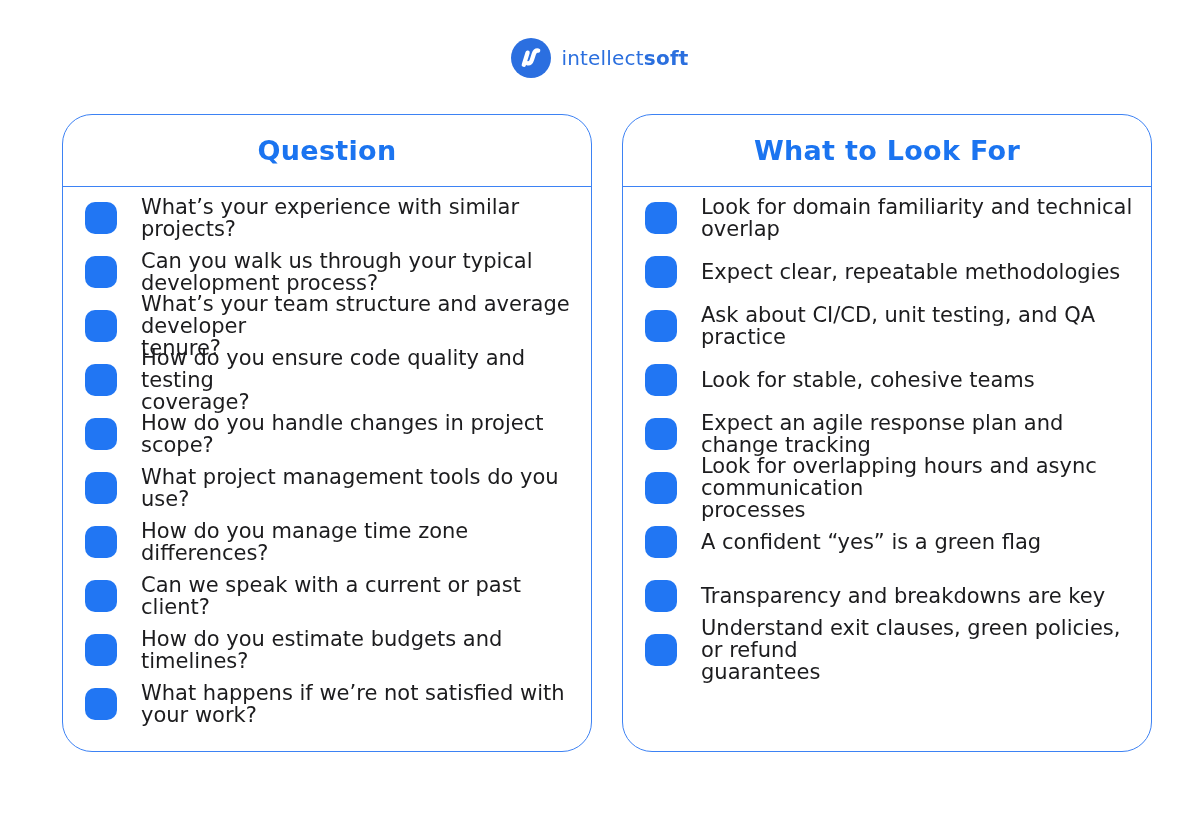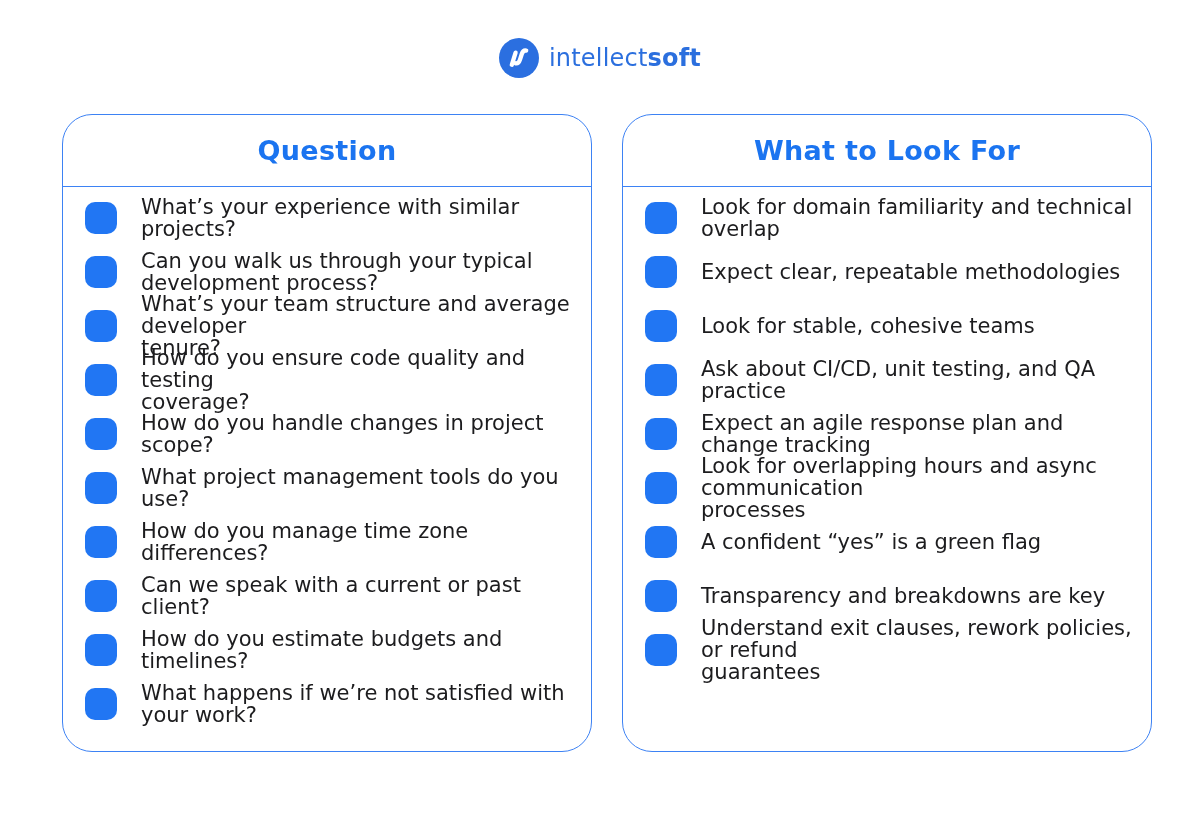--- a/index.html
+++ b/index.html
@@ -16,21 +16,21 @@
   .logo-bar {
     display: flex;
     justify-content: center;
     align-items: center;
     gap: 10px;
     padding-top: 38px;
     height: 40px;
   }
   .logo-mark { width: 40px; height: 40px; display: block; }
   .logo-text {
-    font-size: 24px;
+    font-size: 20px;
     color: #2b6fde;
     letter-spacing: 0.2px;
     line-height: 40px;
   }
   .logo-text b { font-weight: 700; }
 
   
   .cards {
     display: flex;
     gap: 30px;
@@ -155,44 +155,44 @@
       <div class="row">
         <span class="bullet"></span>
         <span class="row-text">Look for domain familiarity and technical overlap</span>
       </div>
       <div class="row">
         <span class="bullet"></span>
         <span class="row-text">Expect clear, repeatable methodologies</span>
       </div>
       <div class="row">
         <span class="bullet"></span>
-        <span class="row-text">Look for stable, cohesive teams</span>
+        <span class="row-text">Ask about CI/CD, unit testing, and QA practice</span>
       </div>
       <div class="row">
         <span class="bullet"></span>
-        <span class="row-text">Ask about CI/CD, unit testing, and QA practice</span>
+        <span class="row-text">Look for stable, cohesive teams</span>
       </div>
       <div class="row">
         <span class="bullet"></span>
         <span class="row-text">Expect an agile response plan and change tracking</span>
       </div>
       <div class="row">
         <span class="bullet"></span>
         <span class="row-text">Look for overlapping hours and async communication
 processes</span>
       </div>
       <div class="row">
         <span class="bullet"></span>
         <span class="row-text">A confident “yes” is a green flag</span>
       </div>
       <div class="row">
         <span class="bullet"></span>
         <span class="row-text">Transparency and breakdowns are key</span>
       </div>
       <div class="row">
         <span class="bullet"></span>
-        <span class="row-text">Understand exit clauses, rework policies, or refund
+        <span class="row-text">Understand exit clauses, green policies, or refund
 guarantees</span>
       </div>
     </div>
   </section>
 
 </main>
 
 </body></html>

